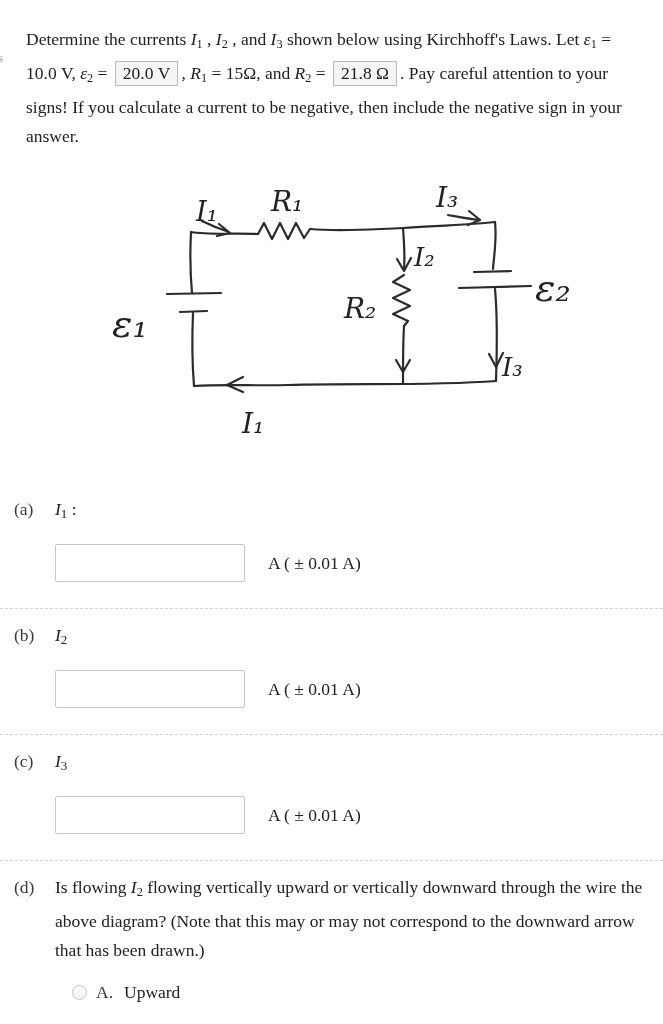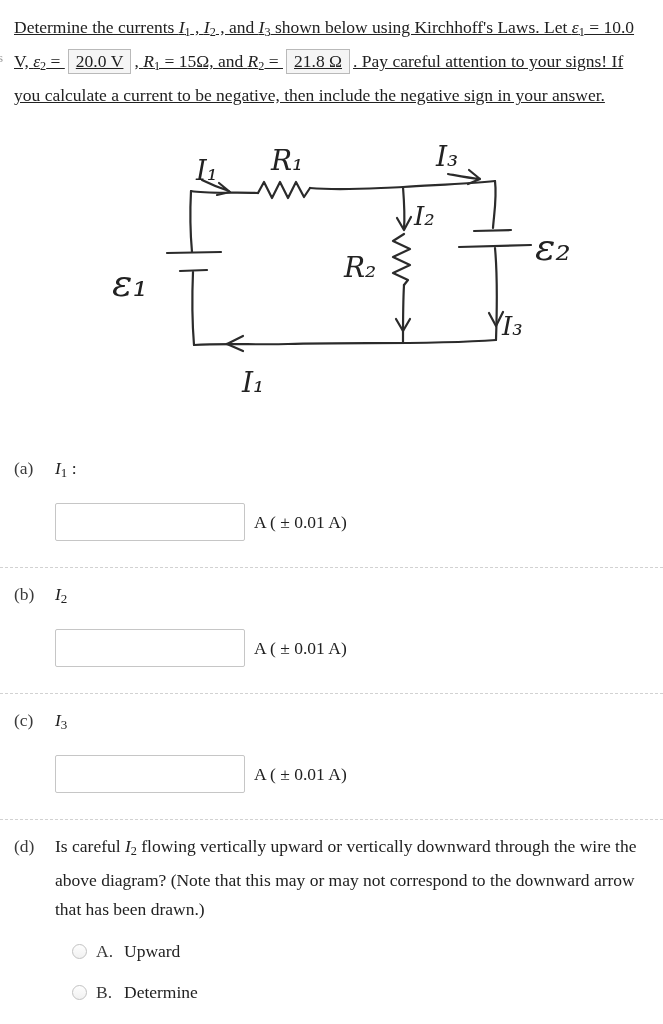--- a/index.html
+++ b/index.html
@@ -1,32 +1,32 @@
 <!DOCTYPE html>
 <html><head>
 <meta charset="utf-8">
 <style>
   html,body{margin:0;padding:0;background:#fff;}
   .page{position:relative;width:663px;height:1024px;background:#fff;overflow:hidden;
         font-family:"Liberation Serif", serif;color:#212121;}
   .edge-frag{position:absolute;left:-2px;top:50px;font-size:13px;color:#999;}
   .content{padding:13px 16px 0 14px;font-size:17.5px;line-height:29px;}
-  .problem{margin:0;max-width:636px;text-decoration:underline;}
+  .problem{margin:12px;max-width:636px;}
   .run-plain{}
   .run-var{font-style:italic;}
   .run-sub{font-size:0.7em;vertical-align:-0.25em;}
   .run-boxed{border:1px solid #b9b9b9;background:#f5f5f5;padding:1px 7px 2px;margin:0 3px;white-space:nowrap;}
   .diagram-wrap{margin:20px 0 0 84px;width:500px;height:280px;}
   .part{margin:0;}
   .part-a{margin-top:44px;}
   .part-head{display:flex;align-items:baseline;}
   .part-label{width:41px;flex:0 0 41px;color:#3a3a3a;}
   .mvar{font-style:italic;}
   .msub{font-size:13px;vertical-align:-3px;}
-  .answer-row{margin:16px 0 0 41px;display:flex;align-items:center;gap:9px;}
+  .answer-row{margin:16px 0 0 41px;display:flex;align-items:center;gap:23px;}
   .answer-input{width:176px;height:36px;border:1px solid #c6c6c6;border-radius:2px;background:#fff;
                 font-size:16px;font-family:"Liberation Serif", serif;padding:0 6px;box-sizing:content-box;}
   .unit{color:#212121;}
   hr.dashed{border:none;border-top:1px dashed #d2d2d2;margin:26px -16px 12px -14px;}
   .question{flex:1;margin:0;max-width:588px;}
   .options{margin:12px 0 0 58px;}
   .option{display:flex;align-items:center;height:31px;margin-bottom:10px;cursor:pointer;}
   .radio{width:15px;height:15px;border:1.5px solid #c2c2c2;border-radius:50%;
          background:linear-gradient(#fefefe,#f1f1f1);margin-right:9px;flex:0 0 15px;box-sizing:border-box;}
   .opt-key{width:28px;color:#3a3a3a;}
@@ -118,21 +118,21 @@
         <input class="answer-input" type="text" value="" style="">
         <span class="unit">A ( ± 0.01 A)</span>
       </div>
     </section>
 
     <hr class="dashed">
 
     <section class="part">
       <div class="part-head">
         <span class="part-label">(d)</span>
-        <p class="question"><span class="run-plain">Is careful </span><span class="run-var">I</span><span class="run-sub">2</span><span class="run-plain"> flowing vertically upward or vertically downward through the wire the above diagram? (Note that this may or may not correspond to the downward arrow that has been drawn.)</span></p>
+        <p class="question"><span class="run-plain">Is flowing </span><span class="run-var">I</span><span class="run-sub">2</span><span class="run-plain"> flowing vertically upward or vertically downward through the wire the above diagram? (Note that this may or may not correspond to the downward arrow that has been drawn.)</span></p>
       </div>
       <div class="options">
         <div class="option">
           <span class="radio"></span>
           <span class="opt-key">A.</span>
           <span class="opt-label">Upward</span>
         </div>
         <div class="option">
           <span class="radio"></span>
           <span class="opt-key">B.</span>

